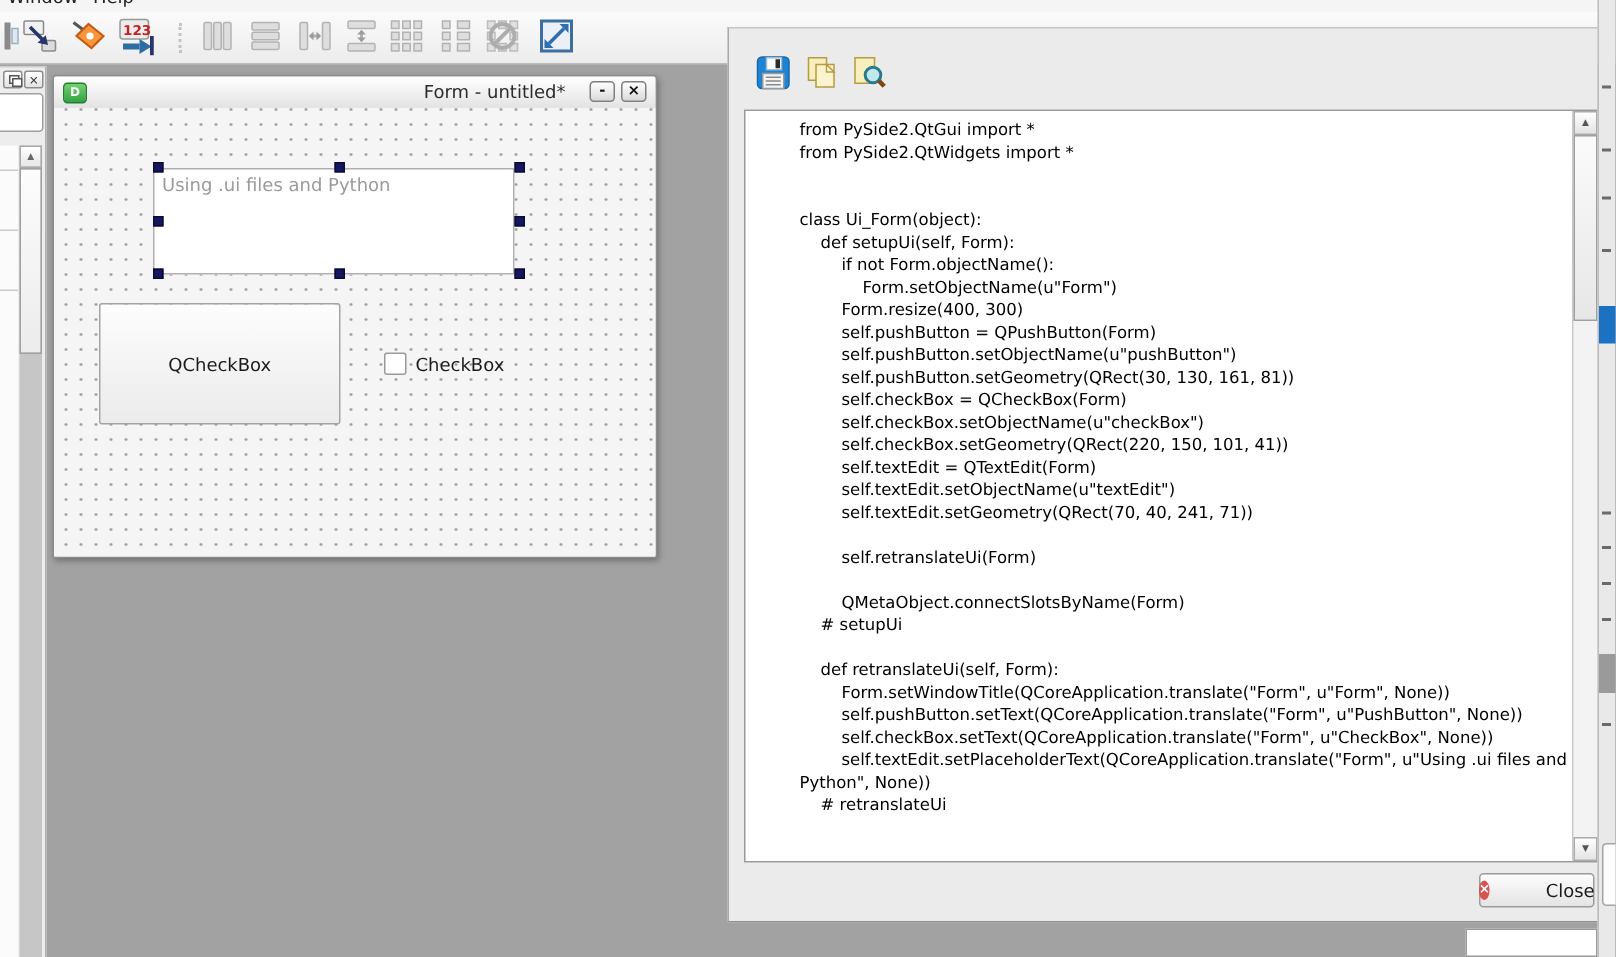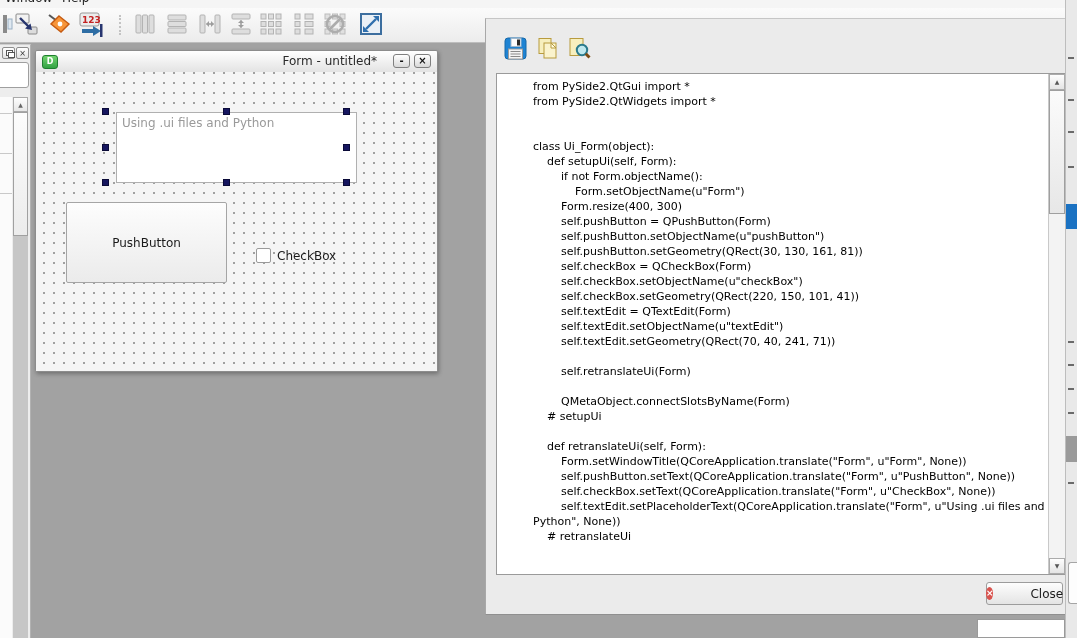--- a/index.html
+++ b/index.html
@@ -26,25 +26,25 @@
   .dock-up{position:absolute;left:0;top:0;width:15px;height:15px;background:linear-gradient(#fefefe,#e6e6e6);border:1px solid #a9a9a9;box-sizing:border-box;font-size:6px;color:#666;text-align:center;line-height:13px;}
   .dock-thumb{position:absolute;left:0;top:15px;width:15px;height:124px;background:linear-gradient(#fcfcfc,#ececec);border:1px solid #a0a0a0;box-sizing:border-box;}
 
   
   .form-window{left:35px;top:50px;width:403px;height:322px;background:#f4f4f4;border:1px solid #8c8c8c;border-radius:2px;box-shadow:1px 2px 4px rgba(0,0,0,.3);z-index:3;box-sizing:border-box;}
   .fw-titlebar{position:absolute;left:0;top:0;right:0;height:21px;background:linear-gradient(#ffffff,#e3e3e3);border-bottom:1px solid #a5a5a5;border-radius:2px 2px 0 0;}
   .fw-doc-icon{position:absolute;left:6px;top:4px;width:14px;height:12px;background:linear-gradient(#72d36e,#33a344);border:1px solid #1f7f2f;border-radius:3px;color:#fff;font-size:8px;font-weight:bold;text-align:center;line-height:12px;}
   .fw-title{position:absolute;left:30px;right:60px;top:3px;text-align:right;font-size:12px;color:#2b2b2b;}
   .fw-btn{position:absolute;top:3px;width:17px;height:14px;border:1px solid #7f7f7f;border-radius:3px;background:linear-gradient(#ffffff,#d9d9d9);text-align:center;font-size:10px;font-weight:bold;line-height:12px;color:#111;box-sizing:border-box;}
   .fw-canvas{position:absolute;left:0;top:21px;right:0;bottom:0;background-color:#f5f5f5;background-image:radial-gradient(circle,#9f9f9f 0.7px,rgba(0,0,0,0) 1.1px);background-size:10px 10px;background-position:3px 6px;}
-  .w-textedit{position:absolute;left:80px;top:40px;width:241px;height:71px;background:#fff;border:1px solid #b0b0b0;box-sizing:border-box;}
+  .w-textedit{position:absolute;left:66px;top:40px;width:241px;height:71px;background:#fff;border:1px solid #b0b0b0;box-sizing:border-box;}
   .w-placeholder{position:absolute;left:5px;top:3px;color:#9a9a9a;font-size:12px;}
   .handle{position:absolute;width:7px;height:7px;background:#16165f;border:1px solid #0a0a38;box-sizing:border-box;}
   .w-pushbutton{position:absolute;left:30px;top:130px;width:161px;height:81px;background:linear-gradient(#fdfdfd,#ebebeb);border:1px solid #a5a5a5;border-radius:2px;display:flex;align-items:center;justify-content:center;font-size:12px;color:#1a1a1a;box-sizing:border-box;}
-  .w-checkbox{position:absolute;left:220px;top:150px;width:101px;height:41px;display:flex;align-items:flex-end;}
+  .w-checkbox{position:absolute;left:220px;top:150px;width:101px;height:41px;display:flex;align-items:center;}
   .cb-indicator{width:13px;height:13px;background:#fff;border:1px solid #9a9a9a;border-radius:2px;}
   .cb-label{margin-left:6px;font-size:12px;color:#1a1a1a;}
 
   
   .dialog{left:485px;top:18px;width:580px;height:597px;background:#ebebeb;border-left:1px solid #a8a8a8;border-top:1px solid #c6c6c6;border-bottom:1px solid #8f8f8f;z-index:6;box-sizing:border-box;}
   .dlg-icon{position:absolute;top:18px;width:24px;height:24px;}
   .code-box{position:absolute;left:10px;top:54px;width:570px;height:502px;background:#fff;border:1px solid #9a9a9a;box-sizing:border-box;}
   .code-text{position:absolute;left:0;top:0;right:17px;bottom:0;padding:5px 2px 4px 4px;font-family:"DejaVu Sans","Liberation Sans",sans-serif;font-size:11px;line-height:15px;color:#000;white-space:pre-wrap;word-wrap:break-word;overflow:hidden;margin-left:32px;}
   .vscroll{position:absolute;top:0;right:0;width:17px;bottom:0;background:#f3f3f3;border-left:1px solid #c9c9c9;box-sizing:border-box;}
   .sc-btn{position:absolute;left:0;width:16px;height:16px;background:linear-gradient(#fefefe,#e4e4e4);border:1px solid #ababab;box-sizing:border-box;font-size:6px;color:#555;text-align:center;line-height:14px;}
@@ -237,21 +237,21 @@
       <div class="handle" style="left:66px;top:36px"></div>
       <div class="handle" style="left:187px;top:36px"></div>
       <div class="handle" style="left:307px;top:36px"></div>
       <div class="handle" style="left:66px;top:72px"></div>
       <div class="handle" style="left:307px;top:72px"></div>
       <div class="handle" style="left:66px;top:107px"></div>
       <div class="handle" style="left:187px;top:107px"></div>
       <div class="handle" style="left:307px;top:107px"></div>
 
       <div class="w-pushbutton">
-        <span>PushButton</span>
+        <span>QCheckBox</span>
       </div>
       <div class="w-checkbox">
         <span class="cb-indicator"></span>
         <span class="cb-label">CheckBox</span>
       </div>
     </div>
   </div>
 
   <div class="abs dialog">
     <div class="dlg-icon" style="left:18px">

